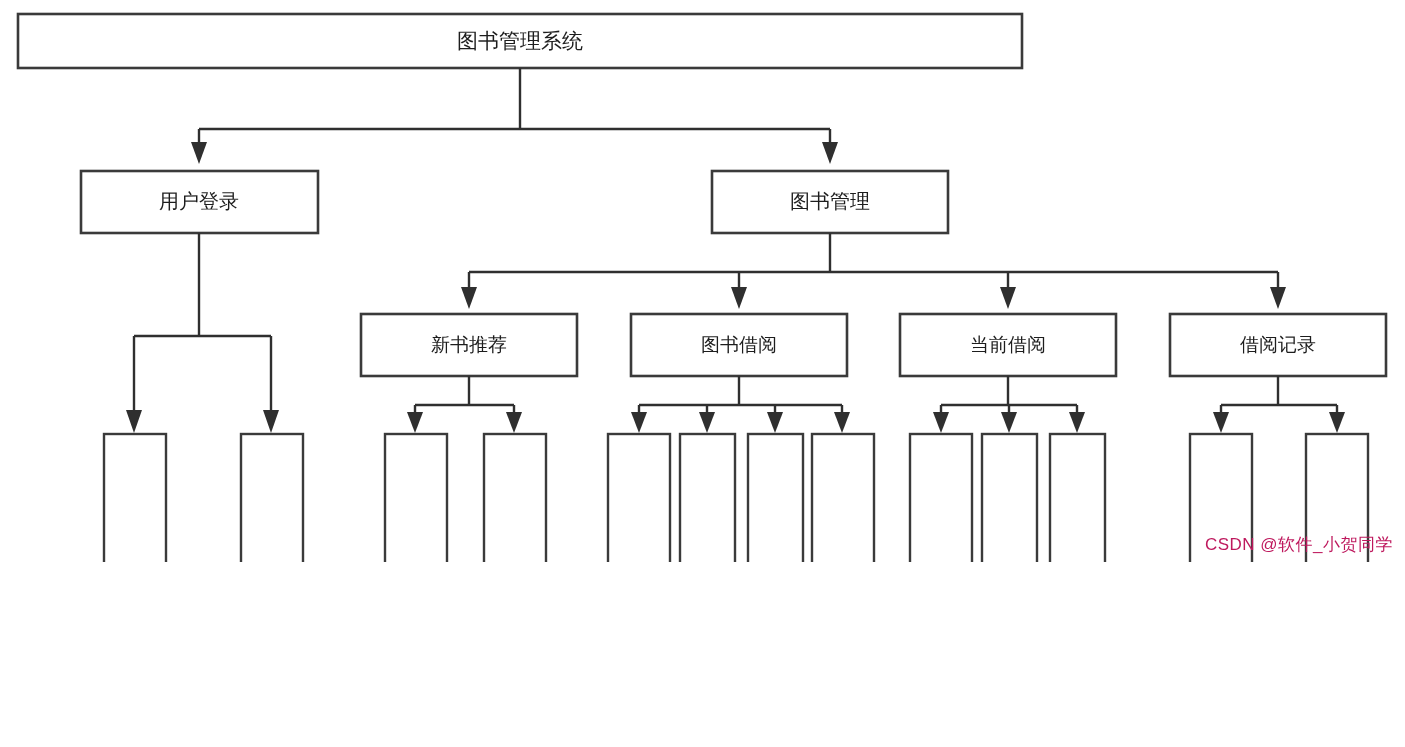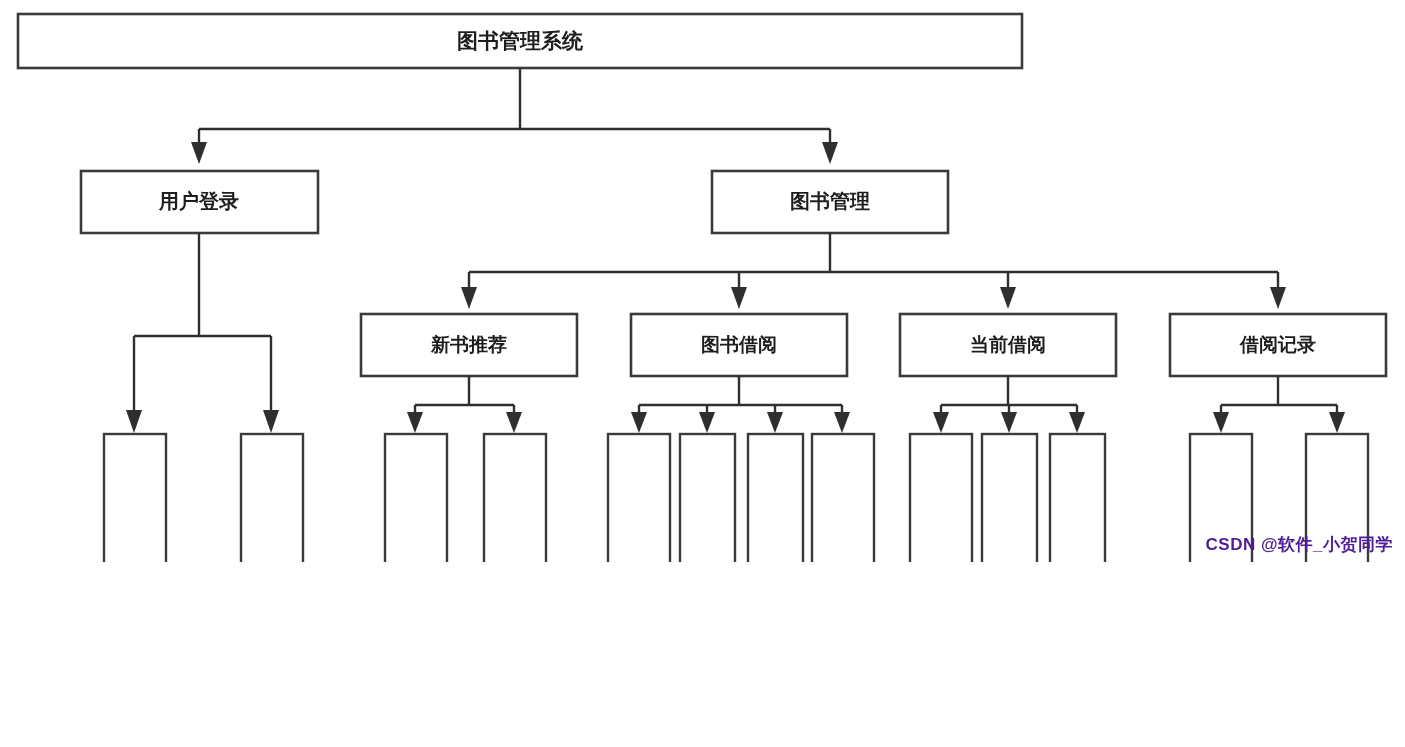--- a/index.html
+++ b/index.html
@@ -10,21 +10,20 @@
   }
   body {
     font-family: "Liberation Sans", "DejaVu Sans", sans-serif;
   }
   #diagram-root {
     position: relative;
     width: 1405px;
     height: 562px;
     background: #ffffff;
     overflow: hidden;
-    font-weight: bold;
   }
   svg.diagram-canvas {
     position: absolute;
     top: 0;
     left: 0;
     width: 1405px;
     height: 747px;
     display: block;
   }
   .node-box {
@@ -78,21 +77,21 @@
     color: #1d1d1d;
     white-space: nowrap;
     text-align: center;
   }
   .watermark {
     position: absolute;
     right: 12px;
     bottom: 6px;
     font-family: "Liberation Sans", "DejaVu Sans", sans-serif;
     font-size: 17px;
-    color: #4c1d95;
+    color: #be185d;
     letter-spacing: 0.5px;
     white-space: nowrap;
     user-select: none;
   }
 </style>
 </head>
 <body>
 
 <div id="diagram-root">
 

